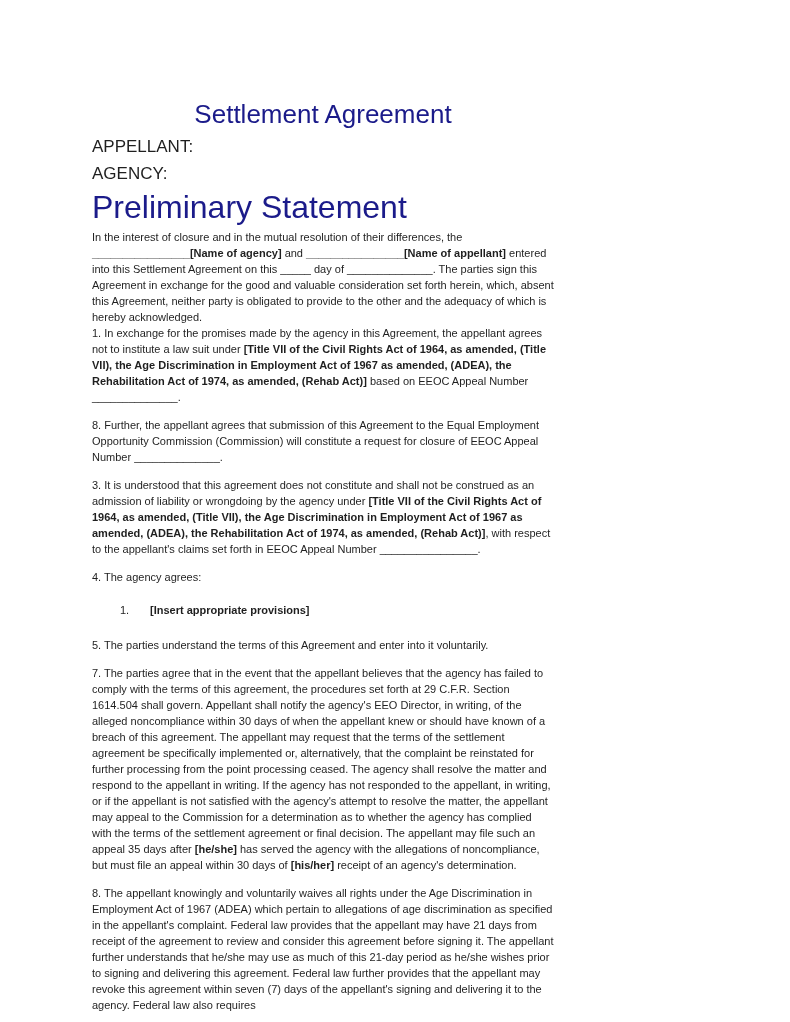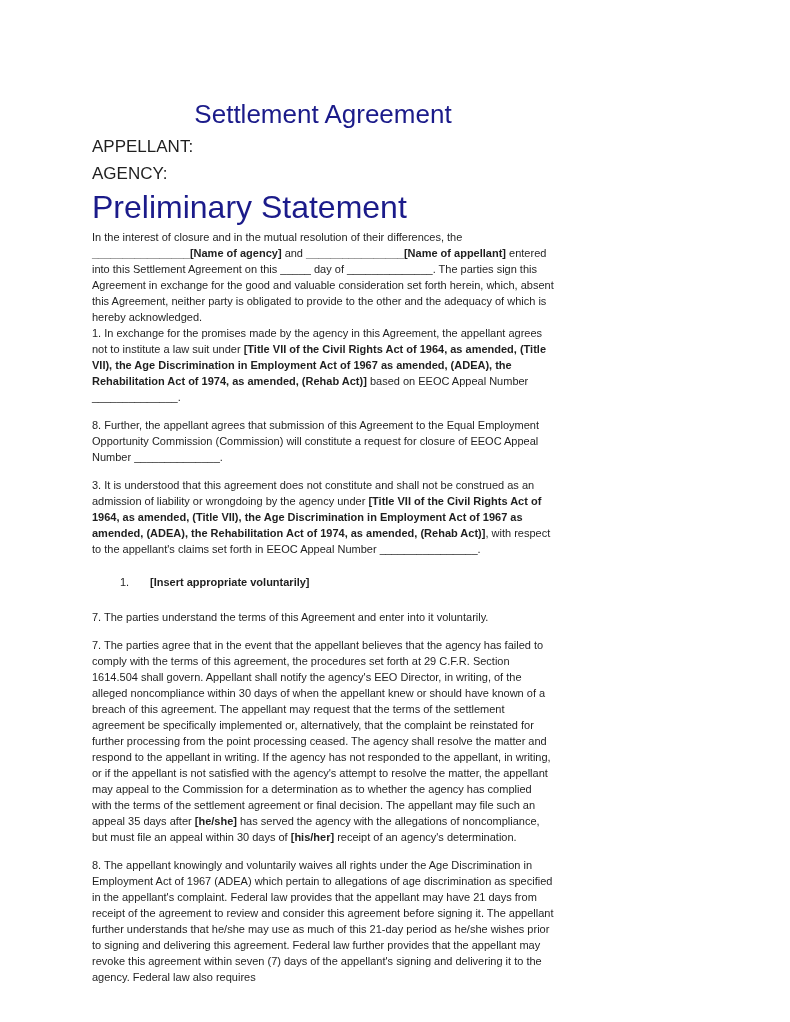--- a/index.html
+++ b/index.html
@@ -46,23 +46,24 @@
   <div class="field">AGENCY:</div>
 
   <h2 class="section-heading first">Preliminary Statement</h2>
 
   <p class="para prelim"><span>In the interest of closure and in the mutual resolution of their differences, the </span><span class="b">________________[Name of agency]</span><span> and </span><span class="b">________________[Name of appellant]</span><span> entered into this Settlement Agreement on this _____ day of ______________. The parties sign this Agreement in exchange for the good and valuable consideration set forth herein, which, absent this Agreement, neither party is obligated to provide to the other and the adequacy of which is hereby acknowledged.</span></p>
 
 
   <p class="para"><span>1. In exchange for the promises made by the agency in this Agreement, the appellant agrees not to institute a law suit under </span><span class="b">[Title VII of the Civil Rights Act of 1964, as amended, (Title VII), the Age Discrimination in Employment Act of 1967 as amended, (ADEA), the Rehabilitation Act of 1974, as amended, (Rehab Act)]</span><span> based on EEOC Appeal Number ______________.</span></p>
   <p class="para"><span>8. Further, the appellant agrees that submission of this Agreement to the Equal Employment Opportunity Commission (Commission) will constitute a request for closure of EEOC Appeal Number ______________.</span></p>
   <p class="para"><span>3. It is understood that this agreement does not constitute and shall not be construed as an admission of liability or wrongdoing by the agency under </span><span class="b">[Title VII of the Civil Rights Act of 1964, as amended, (Title VII), the Age Discrimination in Employment Act of 1967 as amended, (ADEA), the Rehabilitation Act of 1974, as amended, (Rehab Act)]</span><span>, with respect to the appellant's claims set forth in EEOC Appeal Number ________________.</span></p>
+  <p class="para"><span>4. The agency agrees:</span></p>
 
   <div class="provision">
     <span class="num">1.</span>
-    <span><span class="b">[Insert appropriate voluntarily]</span></span>
+    <span><span class="b">[Insert appropriate provisions]</span></span>
   </div>
 
-  <p class="para"><span>7. The parties understand the terms of this Agreement and enter into it voluntarily.</span></p>
+  <p class="para"><span>5. The parties understand the terms of this Agreement and enter into it voluntarily.</span></p>
   <p class="para"><span>7. The parties agree that in the event that the appellant believes that the agency has failed to comply with the terms of this agreement, the procedures set forth at 29 C.F.R. Section 1614.504 shall govern. Appellant shall notify the agency's EEO Director, in writing, of the alleged noncompliance within 30 days of when the appellant knew or should have known of a breach of this agreement. The appellant may request that the terms of the settlement agreement be specifically implemented or, alternatively, that the complaint be reinstated for further processing from the point processing ceased. The agency shall resolve the matter and respond to the appellant in writing. If the agency has not responded to the appellant, in writing, or if the appellant is not satisfied with the agency's attempt to resolve the matter, the appellant may appeal to the Commission for a determination as to whether the agency has complied with the terms of the settlement agreement or final decision. The appellant may file such an appeal 35 days after </span><span class="b">[he/she]</span><span> has served the agency with the allegations of noncompliance, but must file an appeal within 30 days of </span><span class="b">[his/her]</span><span> receipt of an agency's determination.</span></p>
   <p class="para"><span>8. The appellant knowingly and voluntarily waives all rights under the Age Discrimination in Employment Act of 1967 (ADEA) which pertain to allegations of age discrimination as specified in the appellant's complaint. Federal law provides that the appellant may have 21 days from receipt of the agreement to review and consider this agreement before signing it. The appellant further understands that he/she may use as much of this 21-day period as he/she wishes prior to signing and delivering this agreement. Federal law further provides that the appellant may revoke this agreement within seven (7) days of the appellant's signing and delivering it to the agency. Federal law also requires</span></p>
 
 </div>
 
 </body></html>

